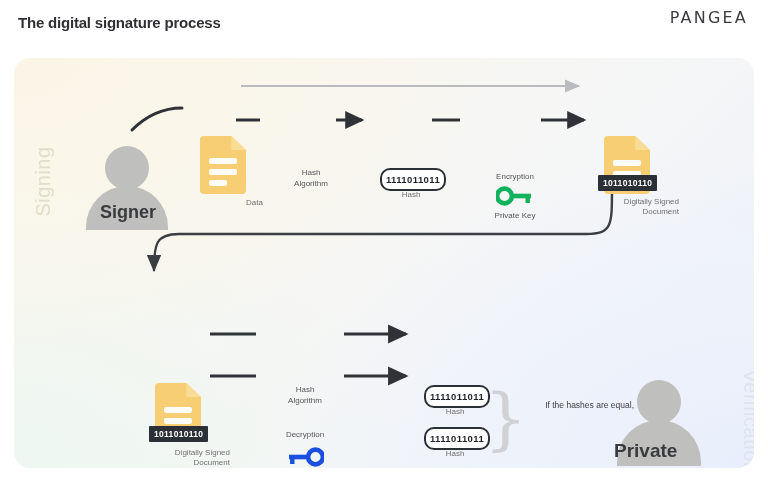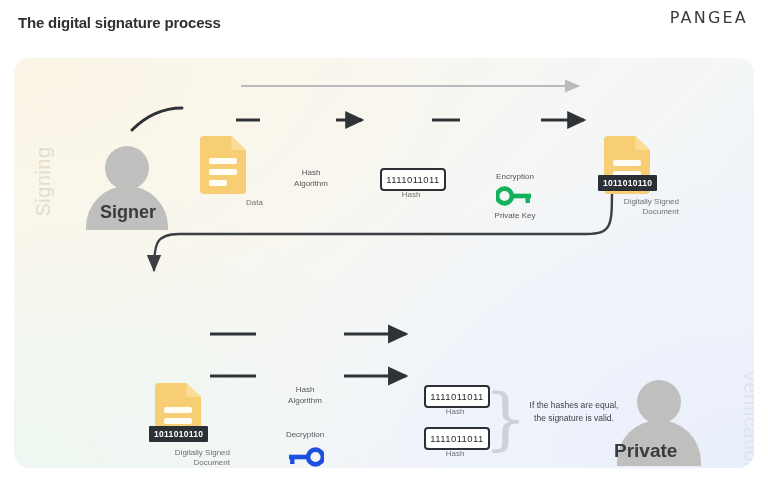--- a/index.html
+++ b/index.html
@@ -119,23 +119,23 @@
   
   #doc-signed-bot{left:141px;top:325px;width:46px;height:58px;}
   #doc-signed-bot .line.l1{left:9px;top:24px;width:28px;}
   #doc-signed-bot .line.l2{left:9px;top:35px;width:28px;}
   #badge-signed-bot{left:135px;top:368px;}
   #cap-signed-bot{left:112px;top:390px;width:104px;}
 
   
   .hashbox{
     position:absolute;
-    border:2.2px solid #2b2f36;border-radius:4px;
+    border:2.2px solid #2b2f36;border-radius:10px;
     background:#ffffff;
-    color:#1f2226;font-size:9.5px;font-weight:normal;letter-spacing:0.4px;
+    color:#1f2226;font-size:9.5px;font-weight:bold;letter-spacing:0.4px;
     display:flex;align-items:center;justify-content:center;
     white-space:nowrap;
   }
   .hash-caption{
     position:absolute;text-align:center;font-size:8px;color:#6f7073;white-space:nowrap;
   }
   #hash1{left:366px;top:110px;width:62px;height:19px;}
   #hash1cap{left:366px;top:132px;width:62px;}
   #hash2{left:410px;top:327px;width:62px;height:19px;}
   #hash2cap{left:410px;top:349px;width:62px;}
@@ -149,21 +149,21 @@
   }
   #lbl-hashalgo-top{left:264px;top:110px;width:66px;}
   #lbl-encryption{left:466px;top:114px;width:70px;}
   #lbl-privatekey{left:466px;top:153px;width:70px;}
   #lbl-hashalgo-bot{left:254px;top:327px;width:74px;}
   #lbl-decryption{left:254px;top:372px;width:74px;}
 
   
   #conclusion{
     position:absolute;left:500px;top:341px;width:120px;
-    font-size:8.5px;color:#3d3e42;line-height:1.5;text-align:center;
+    font-size:8.5px;color:#3d3e42;line-height:1.5;text-align:right;
   }
   .brace{
     position:absolute;left:470px;top:322px;width:26px;height:78px;
     color:#cfd1d4;font-size:68px;line-height:78px;
     font-family:"DejaVu Serif", serif;font-weight:400;
   }
 
   
   #wires{position:absolute;left:0;top:0;width:740px;height:410px;}
 </style>
@@ -284,21 +284,20 @@
     </svg>
 
     <div class="hashbox" id="hash2">1111011011</div>
     <div class="hash-caption" id="hash2cap">Hash</div>
     <div class="hashbox" id="hash3">1111011011</div>
     <div class="hash-caption" id="hash3cap">Hash</div>
 
     <div class="brace">}</div>
     <div id="conclusion">
       <div>If the hashes are equal,</div>
-      <div>the signature is valid.</div>
     </div>
 
     <div class="person" id="verifier">
       <div class="head"></div>
       <div class="body"></div>
       <div class="name">Private</div>
     </div>
 
   </div>
 </div>

